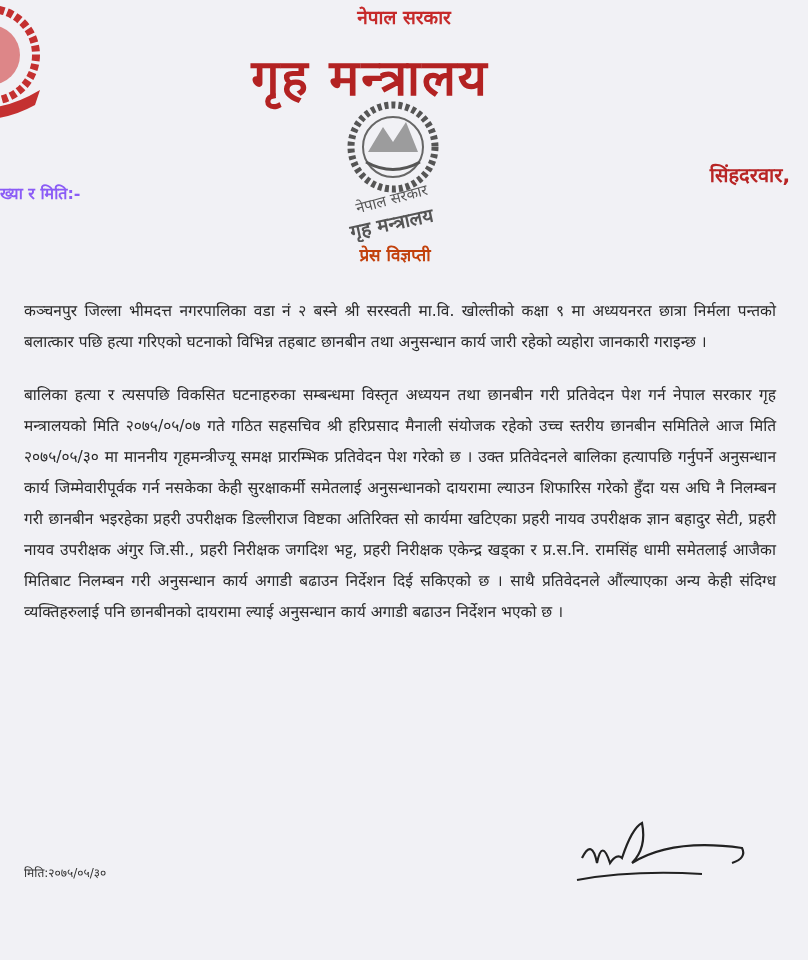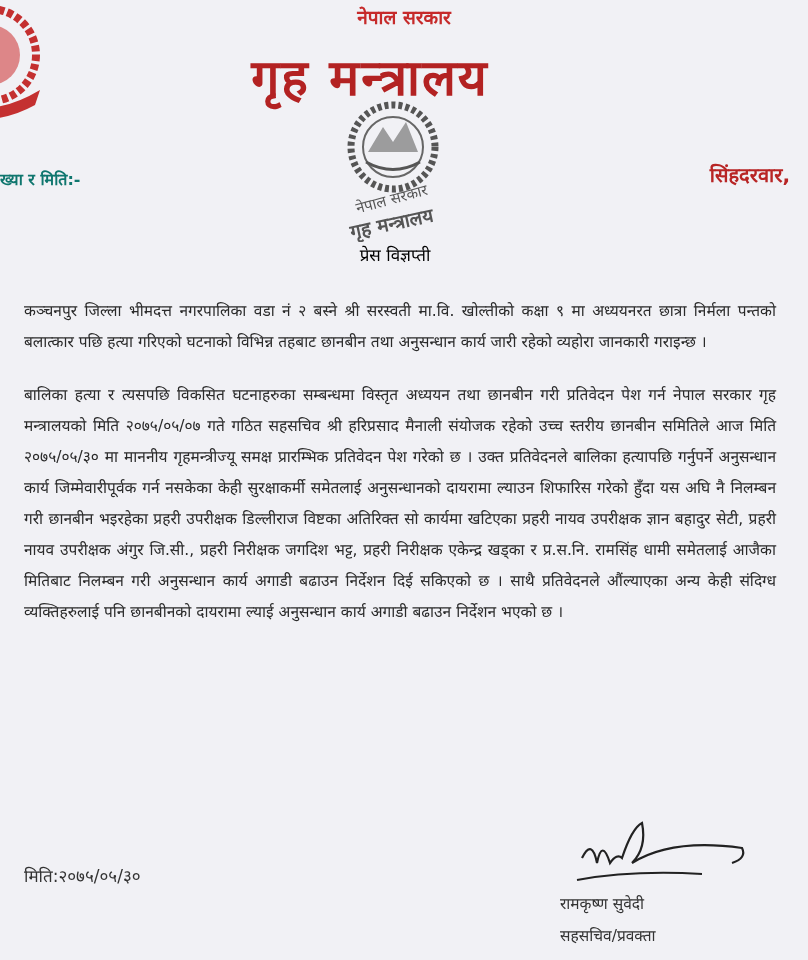--- a/index.html
+++ b/index.html
@@ -20,36 +20,36 @@
     text-align: center; color: #c62a2a; font-size: 19px; font-weight: bold;
   }
   .ministry {
     position: absolute; top: 42px; left: 0; width: 740px;
     text-align: center; color: #b32222; font-size: 50px; font-weight: bold;
     letter-spacing: 2px;
   }
   .seal { position: absolute; left: 328px; top: 92px; width: 130px; height: 150px; }
   .press {
     position: absolute; top: 243px; left: 330px; width: 130px;
-    text-align: center; font-size: 17px; font-weight: normal; color: #000000;
+    text-align: center; font-size: 17px; font-weight: bold; color: #c2410c;
   }
   .ref {
-    position: absolute; top: 168px; left: 0; font-size: 16px; color: #0f766e; font-weight: bold; text-align: center;
+    position: absolute; top: 182px; left: 0; font-size: 16px; color: #8b5cf6; font-weight: bold; text-align: center;
   }
   .addr {
     position: absolute; right: 18px; top: 158px; text-align: right;
     color: #b82525; font-size: 20px; font-weight: bold; line-height: 34px;
   }
   .body-text {
     position: absolute; left: 24px; width: 752px; top: 288px;
     font-size: 15.5px; line-height: 31px; text-align: justify; color: #2a2a2a;
   }
   .body-text p { margin: 8px 0 22px 0; }
   .date {
-    position: absolute; left: 24px; top: 864px; font-size: 17px; color: #333;
+    position: absolute; left: 24px; top: 864px; font-size: 12px; color: #333;
   }
   .sig { position: absolute; left: 572px; top: 818px; width: 180px; height: 80px; }
   .signer {
     position: absolute; left: 560px; top: 888px; font-size: 15.5px; line-height: 32px; color: #333;
   }
 </style>
 </head>
 <body>
 
 <div class="page">
@@ -85,18 +85,14 @@
     <p>बालिका हत्या र त्यसपछि विकसित घटनाहरुका सम्बन्धमा विस्तृत अध्ययन तथा छानबीन गरी प्रतिवेदन पेश गर्न नेपाल सरकार गृह मन्त्रालयको मिति २०७५/०५/०७ गते गठित सहसचिव श्री हरिप्रसाद मैनाली संयोजक रहेको उच्च स्तरीय छानबीन समितिले आज मिति २०७५/०५/३० मा माननीय गृहमन्त्रीज्यू समक्ष प्रारम्भिक प्रतिवेदन पेश गरेको छ । उक्त प्रतिवेदनले बालिका हत्यापछि गर्नुपर्ने अनुसन्धान कार्य जिम्मेवारीपूर्वक गर्न नसकेका केही सुरक्षाकर्मी समेतलाई अनुसन्धानको दायरामा ल्याउन शिफारिस गरेको हुँदा यस अघि नै निलम्बन गरी छानबीन भइरहेका प्रहरी उपरीक्षक डिल्लीराज विष्टका अतिरिक्त सो कार्यमा खटिएका प्रहरी नायव उपरीक्षक ज्ञान बहादुर सेटी, प्रहरी नायव उपरीक्षक अंगुर जि.सी., प्रहरी निरीक्षक जगदिश भट्ट, प्रहरी निरीक्षक एकेन्द्र खड्का र प्र.स.नि. रामसिंह धामी समेतलाई आजैका मितिबाट निलम्बन गरी अनुसन्धान कार्य अगाडी बढाउन निर्देशन दिई सकिएको छ । साथै प्रतिवेदनले औंल्याएका अन्य केही संदिग्ध व्यक्तिहरुलाई पनि छानबीनको दायरामा ल्याई अनुसन्धान कार्य अगाडी बढाउन निर्देशन भएको छ ।</p>
   </div>
 
   <div class="date">मिति:२०७५/०५/३०</div>
 
   <svg class="sig" viewBox="0 0 180 80">
     <path d="M10 40 Q20 20 25 45 Q30 20 38 45 Q45 35 50 40 Q60 10 70 5 Q75 30 60 45 Q100 20 170 30 Q175 40 160 45" fill="none" stroke="#222" stroke-width="2.2"></path>
     <path d="M5 62 Q60 52 130 56" fill="none" stroke="#222" stroke-width="2"></path>
   </svg>
 
-  <div class="signer">
-    <div>रामकृष्ण सुवेदी</div>
-    <div>सहसचिव/प्रवक्ता</div>
-  </div>
 
 </div>
 
 </body></html>

